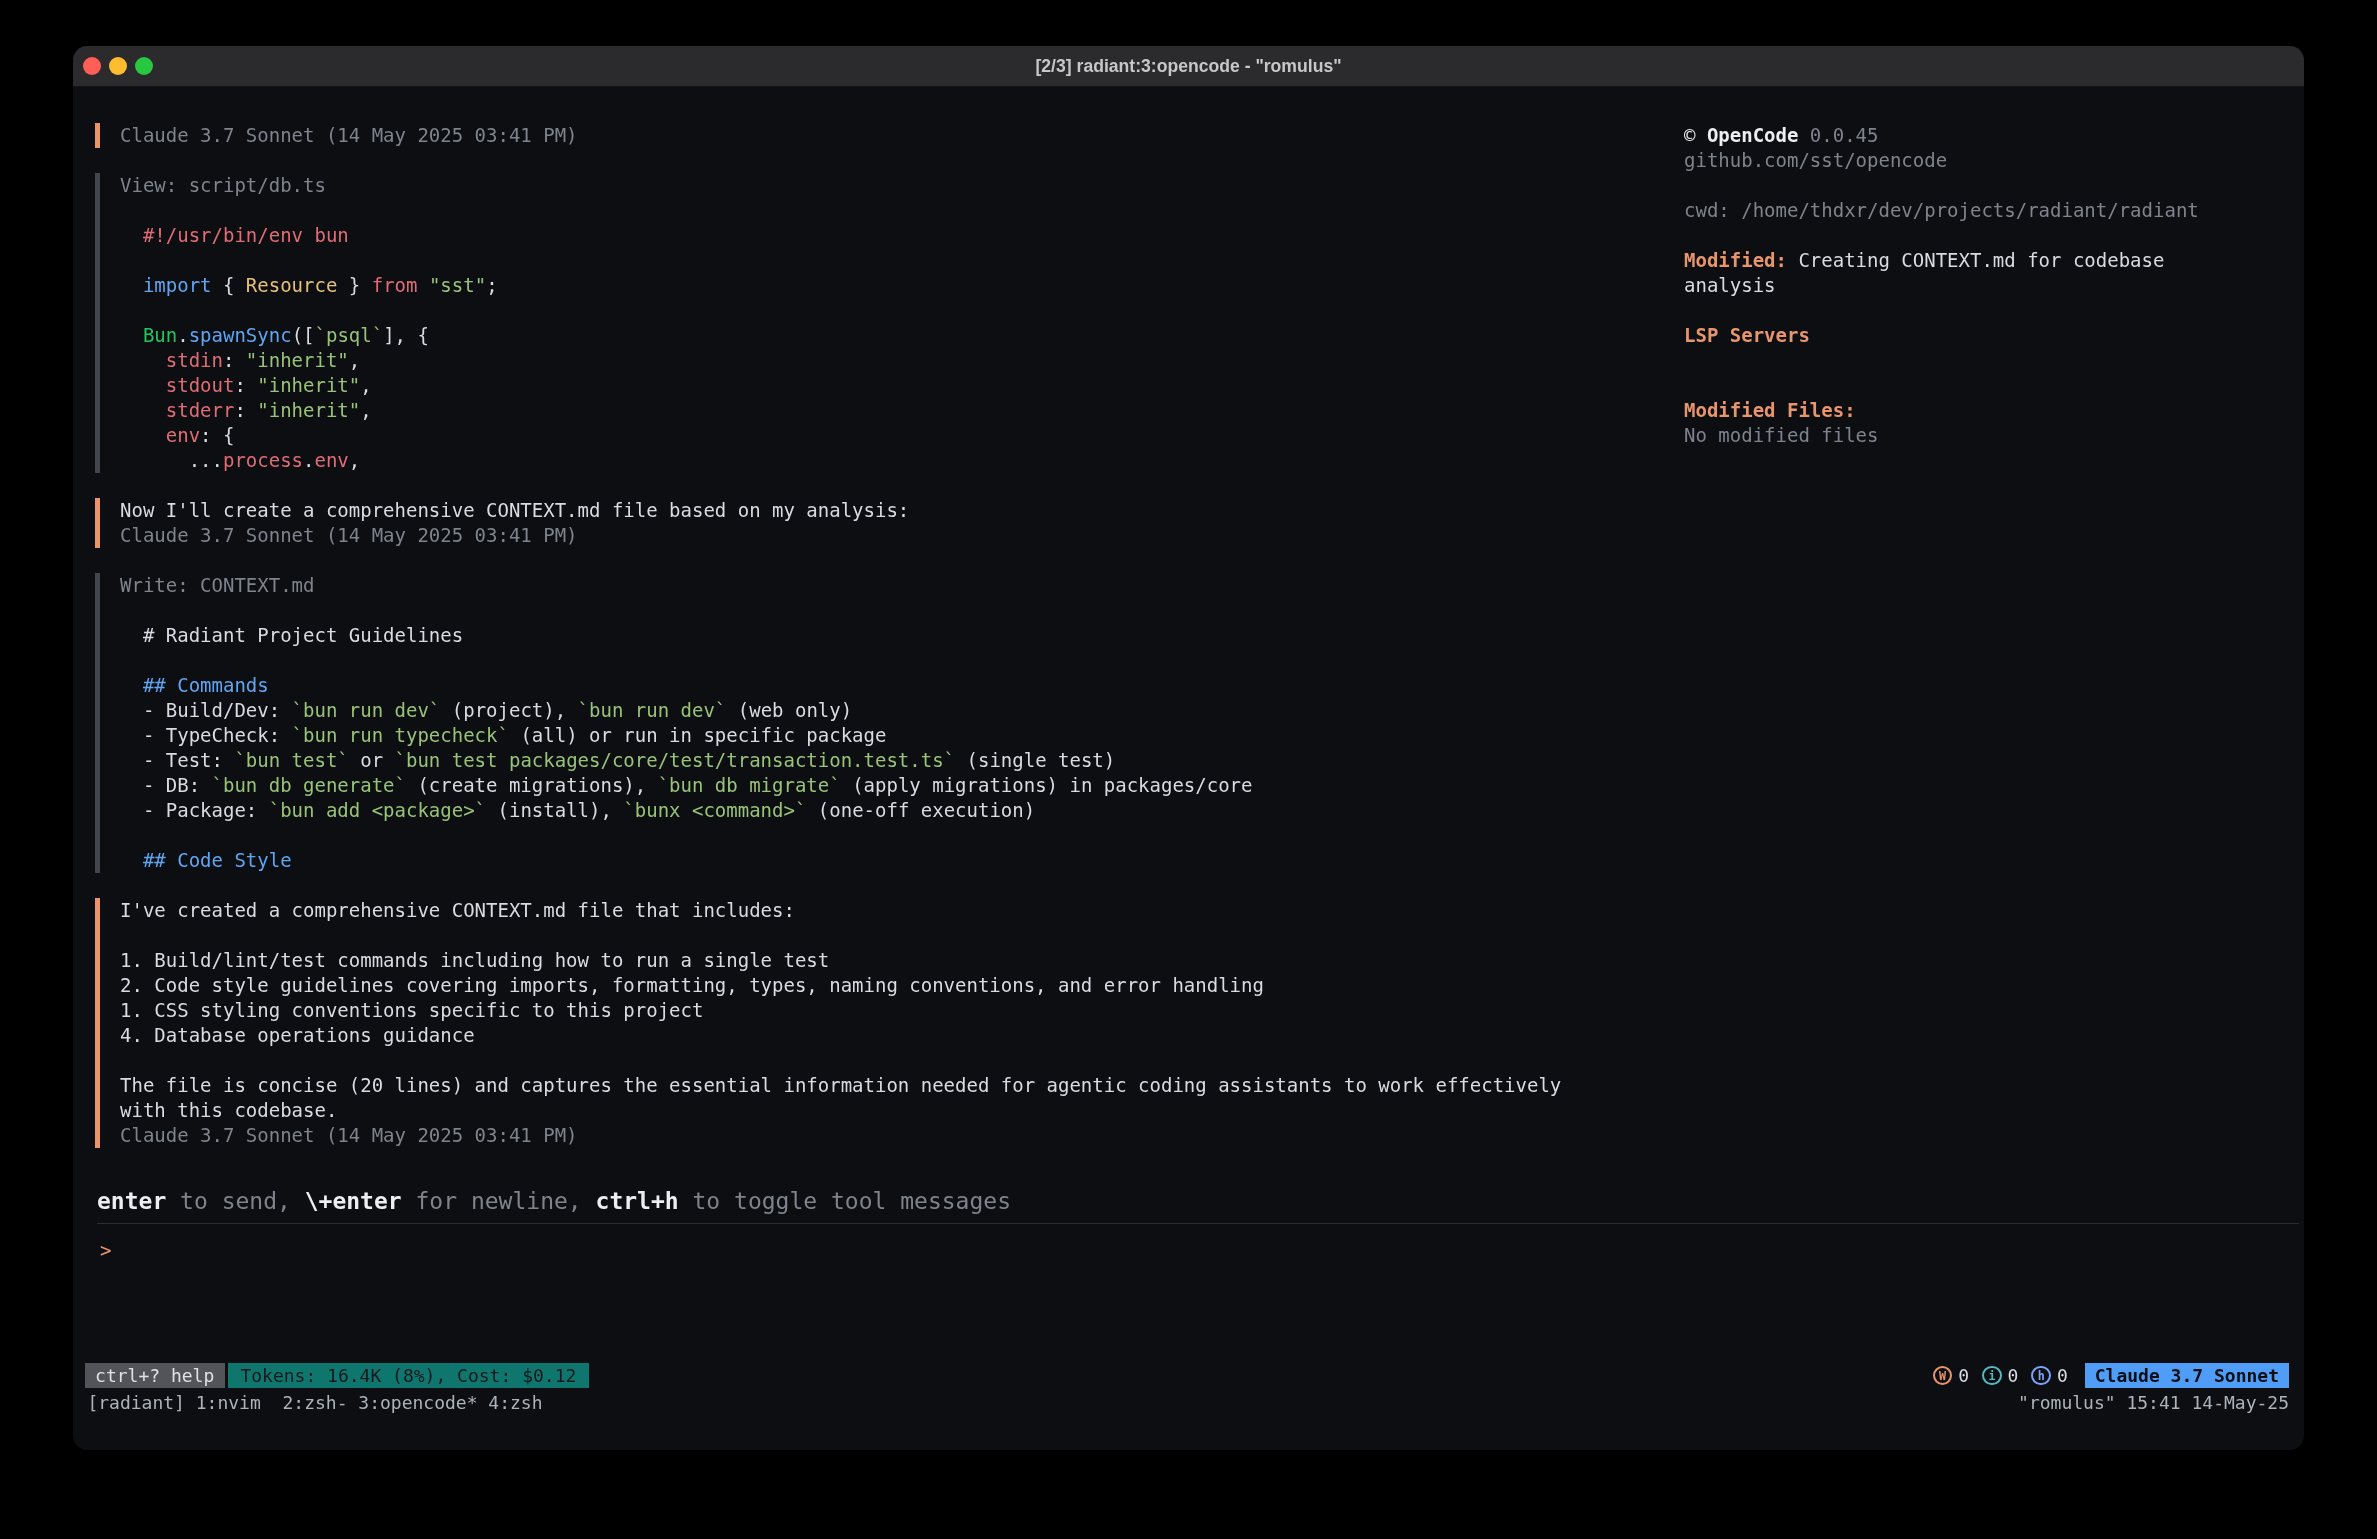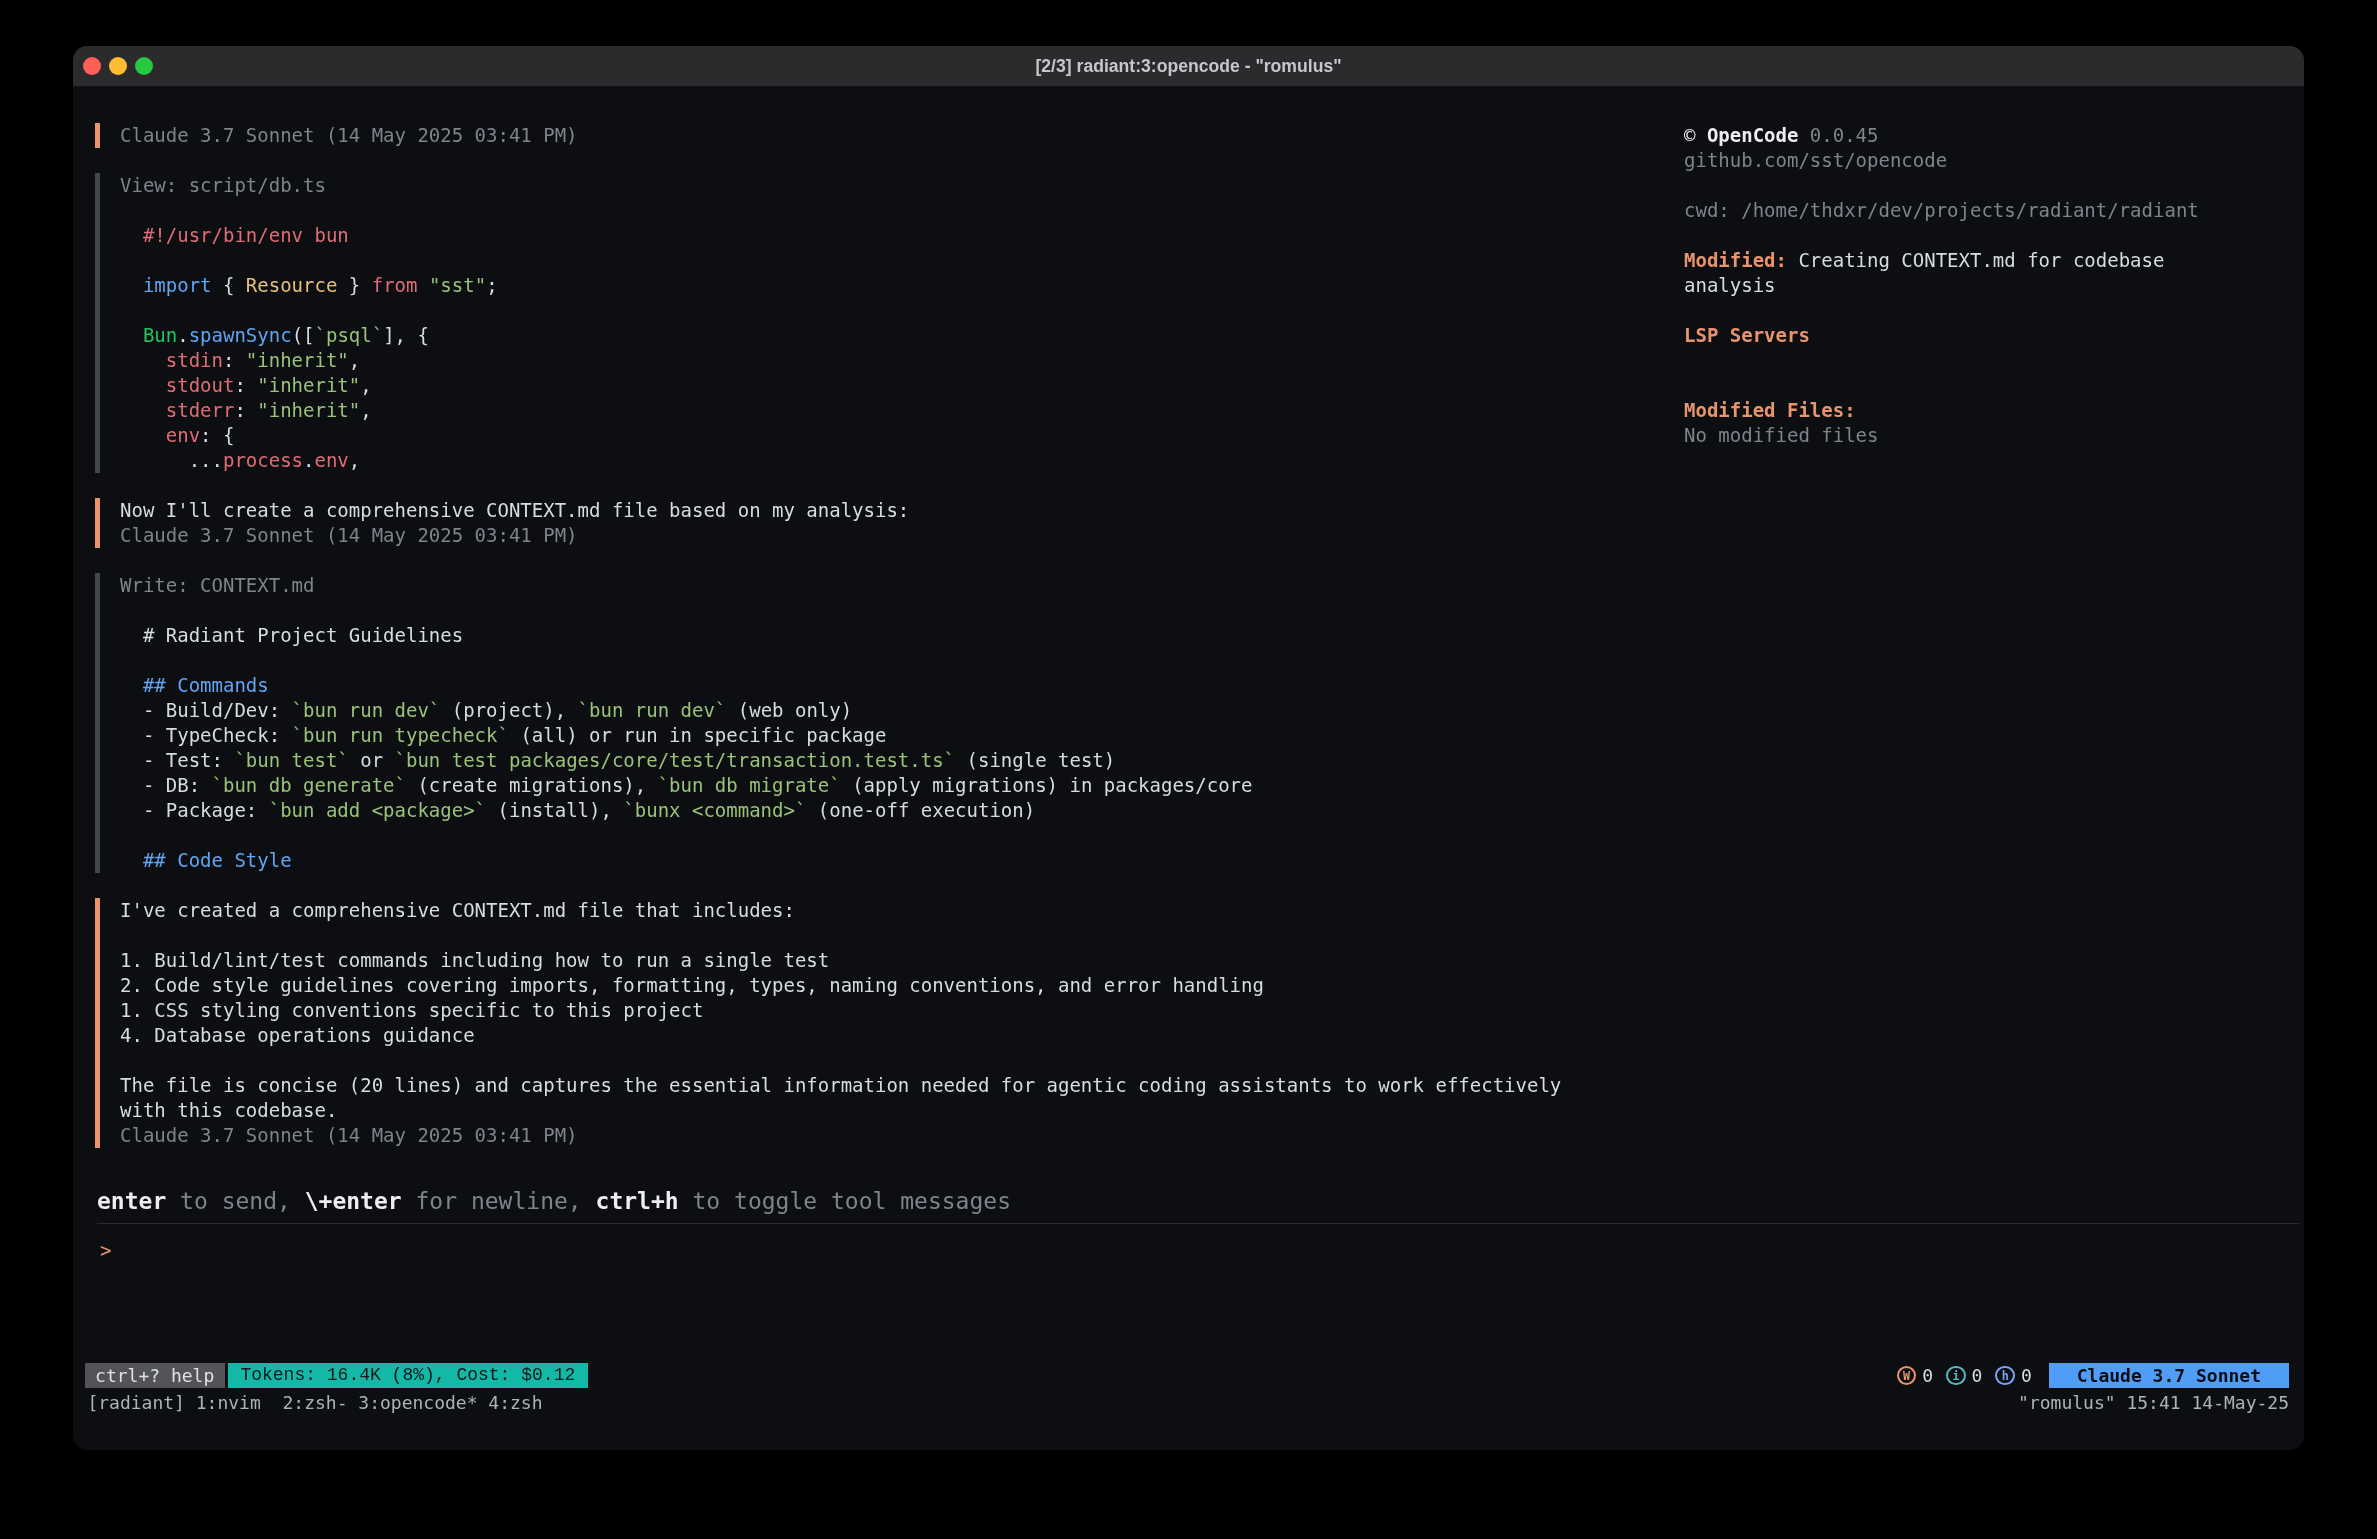--- a/index.html
+++ b/index.html
@@ -41,21 +41,21 @@
   .chip{height:25px;line-height:25px;padding:0 10.4px;white-space:pre;}
   .chip.tokens{margin-left:3.3px;padding:0 12.4px;}
   .sb-spacer{flex:1;}
   .diag-group{display:flex;align-items:center;}
   .diag{display:inline-flex;align-items:center;gap:5.9px;margin-left:13px;}
   .diag-circle{
     width:19.6px;height:19.6px;border:2px solid;border-radius:50%;
     display:inline-flex;align-items:center;justify-content:center;
     font-size:11.7px;font-weight:bold;box-sizing:border-box;
   }
-  .model-badge{height:25px;line-height:25px;padding:0 28px;margin-left:17px;font-weight:bold;white-space:pre;}
+  .model-badge{height:25px;line-height:25px;padding:0 10px;margin-left:17px;font-weight:bold;white-space:pre;}
   .tmuxbar{
     position:absolute;left:14.4px;right:15px;top:1304px;height:25px;line-height:25px;
     display:flex;justify-content:space-between;font-size:18px;color:#adb3ba;white-space:pre;
   }
 </style>
 </head>
 <body>
 
 <div class="window">
 
@@ -140,21 +140,21 @@
 
     <div class="rule"></div>
 
     <div class="prompt-row">
       <span style="color: rgb(232, 149, 109);">&gt;</span>
       <span class="prompt-input"></span>
     </div>
 
     <div class="statusbar">
       <span class="chip" style="background: rgb(83, 84, 90); color: rgb(223, 225, 229);">ctrl+? help</span>
-      <span class="chip tokens" style="background: #14b8a6; color: rgb(23, 24, 29); font-family: Liberation Mono, monospace;">Tokens: 16.4K (8%), Cost: $0.12</span>
+      <span class="chip tokens" style="background: #0f766e; color: rgb(23, 24, 29);">Tokens: 16.4K (8%), Cost: $0.12</span>
       <span class="sb-spacer"></span>
       <span class="diag-group" id="diagnostics">
           <span class="diag">
             <span class="diag-circle" style="border-color: rgb(232, 149, 109); color: rgb(232, 149, 109);">W</span>
             <span style="color: rgb(216, 219, 226);">0</span>
           </span>
           <span class="diag">
             <span class="diag-circle" style="border-color: rgb(86, 182, 194); color: rgb(86, 182, 194);">i</span>
             <span style="color: rgb(216, 219, 226);">0</span>
           </span>

